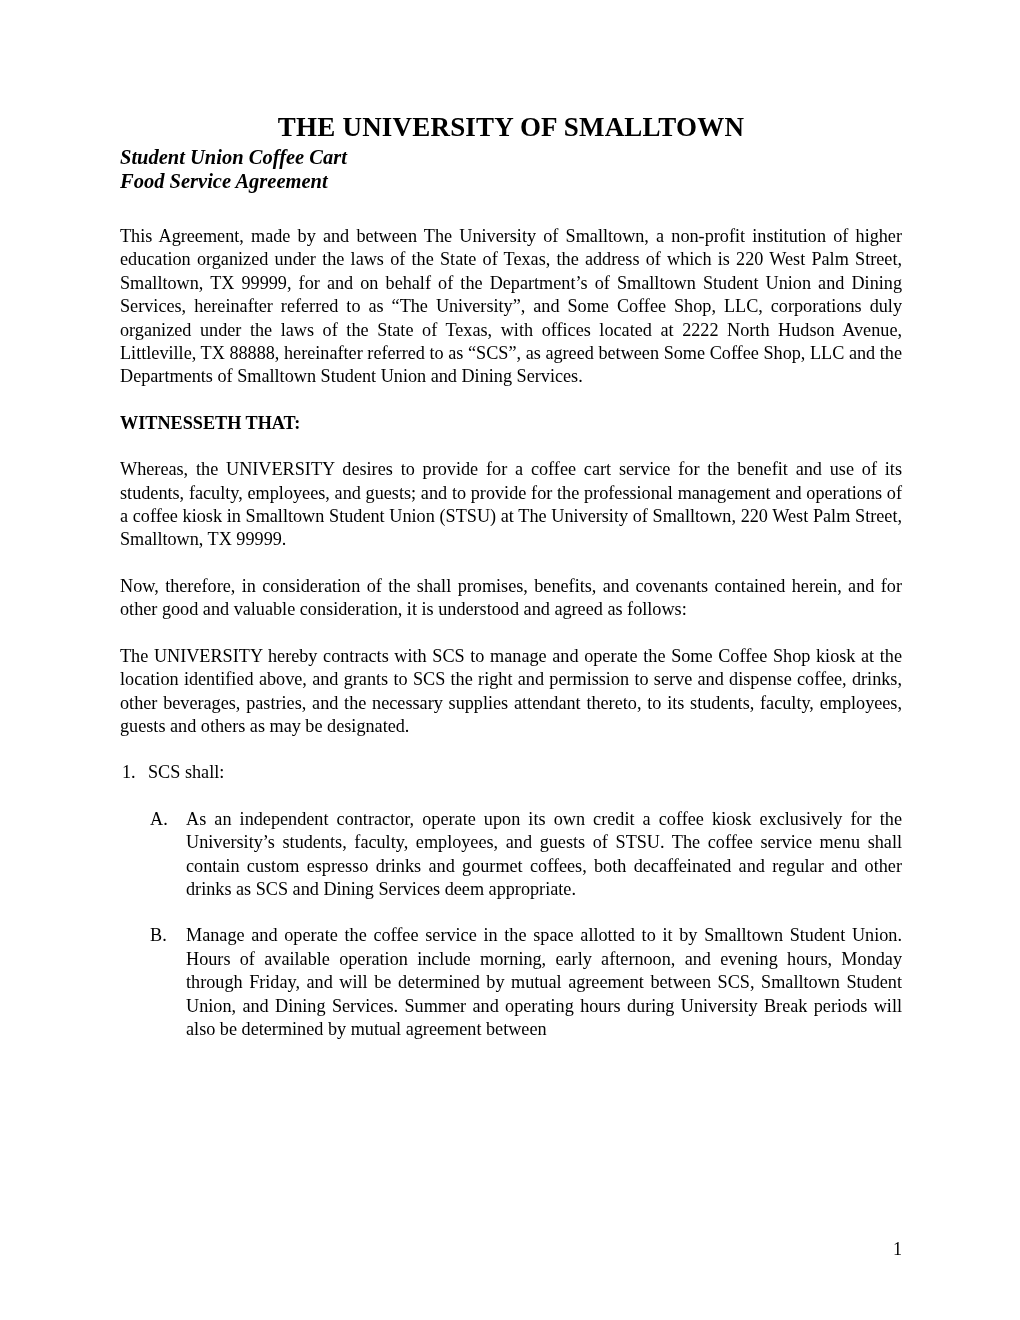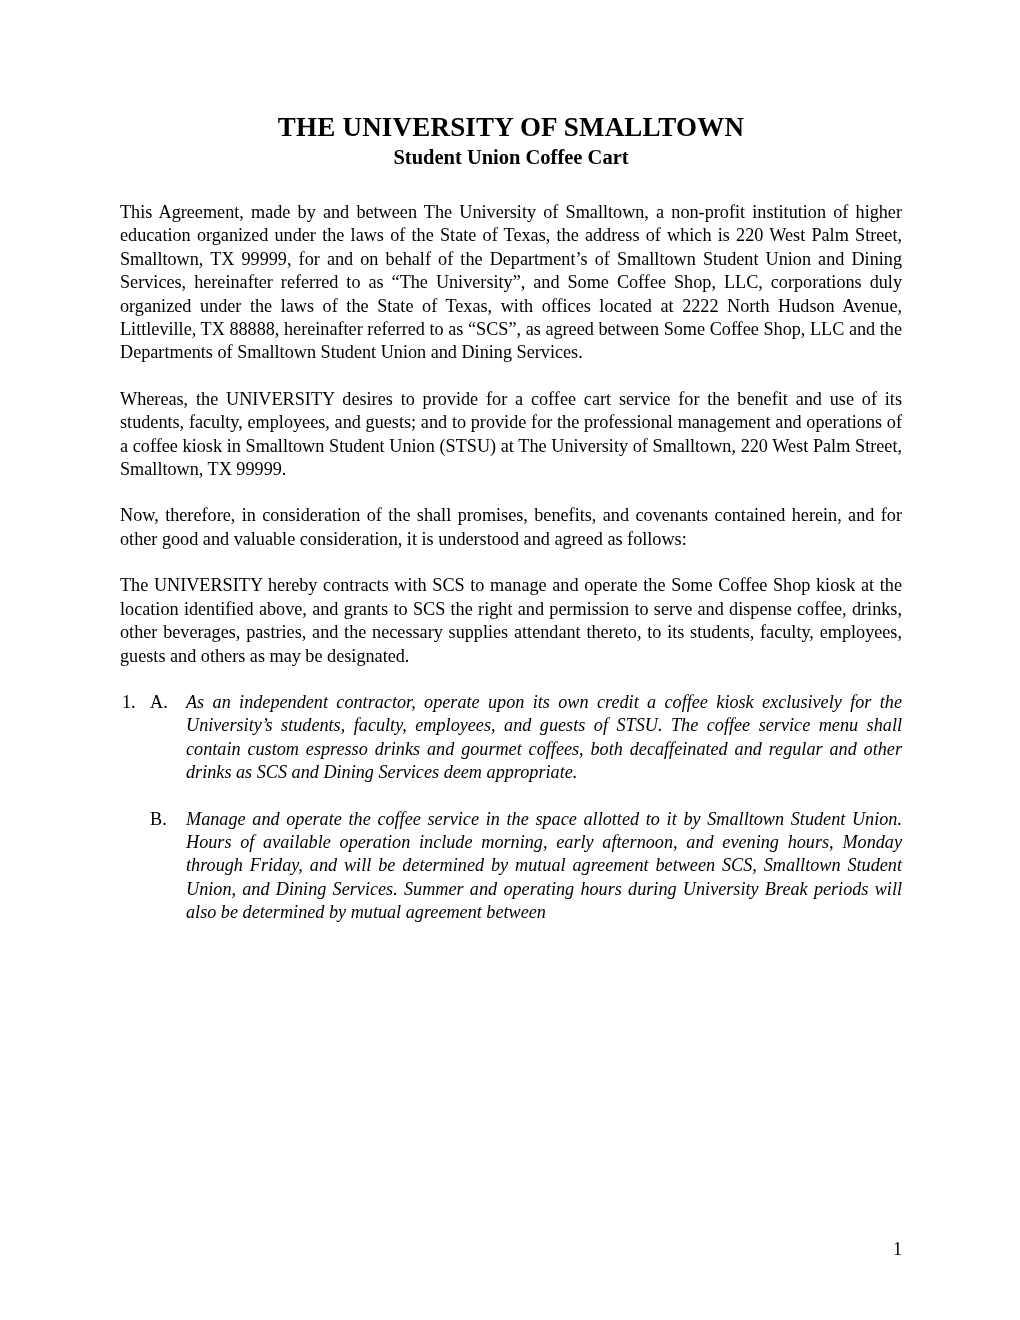--- a/index.html
+++ b/index.html
@@ -34,26 +34,26 @@
   .doc-title {
     text-align: center;
     font-weight: bold;
     font-size: 27px;
     line-height: 31px;
     letter-spacing: 0.2px;
     margin: 0 0 2px 0;
     white-space: nowrap;
   }
   .doc-subtitle {
-    text-align: center;
     font-weight: bold;
     font-size: 20.5px;
     line-height: 24px;
     margin: 0;
     white-space: nowrap;
+    font-style: italic;
   }
 
   
   .body-block {
     margin-top: 32px;
   }
   p.para {
     margin: 0 0 23px 0;
     font-size: 18.2px;
     line-height: 23.4px;
@@ -113,21 +113,20 @@
     position: absolute;
     left: 0px;
     top: 0;
     width: 30px;
     text-align: left;
   }
   .alphalist > li > .li-text {
     display: block;
     text-align: justify;
     text-justify: inter-word;
-    font-style: italic;
   }
   .sub-wrap {
     margin-left: 2px;
   }
 
   
   .page-number {
     position: absolute;
     right: 118px;
     top: 1238px;
@@ -138,37 +137,40 @@
 </style>
 </head>
 <body>
 
 <div class="page">
   <div class="content">
 
     <div class="heading-block">
       <h1 class="doc-title">THE UNIVERSITY OF SMALLTOWN</h1>
       <h2 class="doc-subtitle">Student Union Coffee Cart</h2>
+      <h2 class="doc-subtitle">Food Service Agreement</h2>
     </div>
 
     <div class="body-block">
 
       <p class="para">This Agreement, made by and between The University of Smalltown, a non-profit institution of higher education organized under the laws of the State of Texas, the address of which is 220 West Palm Street, Smalltown, TX 99999, for and on behalf of the Department’s of Smalltown Student Union and Dining Services, hereinafter referred to as “The University”, and Some Coffee Shop, LLC, corporations duly organized under the laws of the State of Texas, with offices located at 2222 North Hudson Avenue, Littleville, TX 88888, hereinafter referred to as “SCS”, as agreed between Some Coffee Shop, LLC and the Departments of Smalltown Student Union and Dining Services.</p>
 
+      <p class="section-head">WITNESSETH THAT:</p>
 
       <p class="para">Whereas, the UNIVERSITY desires to provide for a coffee cart service for the benefit and use of its students, faculty, employees, and guests; and to provide for the professional management and operations of a coffee kiosk in Smalltown Student Union (STSU) at The University of Smalltown, 220 West Palm Street, Smalltown, TX 99999.</p>
 
 
       <p class="para">Now, therefore, in consideration of the shall promises, benefits, and covenants contained herein, and for other good and valuable consideration, it is understood and agreed as follows:</p>
 
       <p class="para">The UNIVERSITY hereby contracts with SCS to manage and operate the Some Coffee Shop kiosk at the location identified above, and grants to SCS the right and permission to serve and dispense coffee, drinks, other beverages, pastries, and the necessary supplies attendant thereto, to its students, faculty, employees, guests and others as may be designated.</p>
 
       <ol class="numlist">
         <li>
           <span class="marker">1.</span>
+          <span class="li-text">SCS shall:</span>
 
           <div class="sub-wrap">
             <ol class="alphalist">
               <li>
                 <span class="marker">A.</span>
                 <span class="li-text">As an independent contractor, operate upon its own credit a coffee kiosk exclusively for the University’s students, faculty, employees, and guests of STSU.  The coffee service menu shall contain custom espresso drinks and gourmet coffees, both decaffeinated and regular and other drinks as SCS and Dining Services deem appropriate.</span>
               </li>
               <li class="last-item">
                 <span class="marker">B.</span>
                 <span class="li-text">Manage and operate the coffee service in the space allotted to it by Smalltown Student Union. Hours of available operation include morning, early afternoon, and evening hours, Monday through Friday, and will be determined by mutual agreement between SCS, Smalltown Student Union, and Dining Services.  Summer and operating hours during University Break periods will also be determined by mutual agreement between</span>

